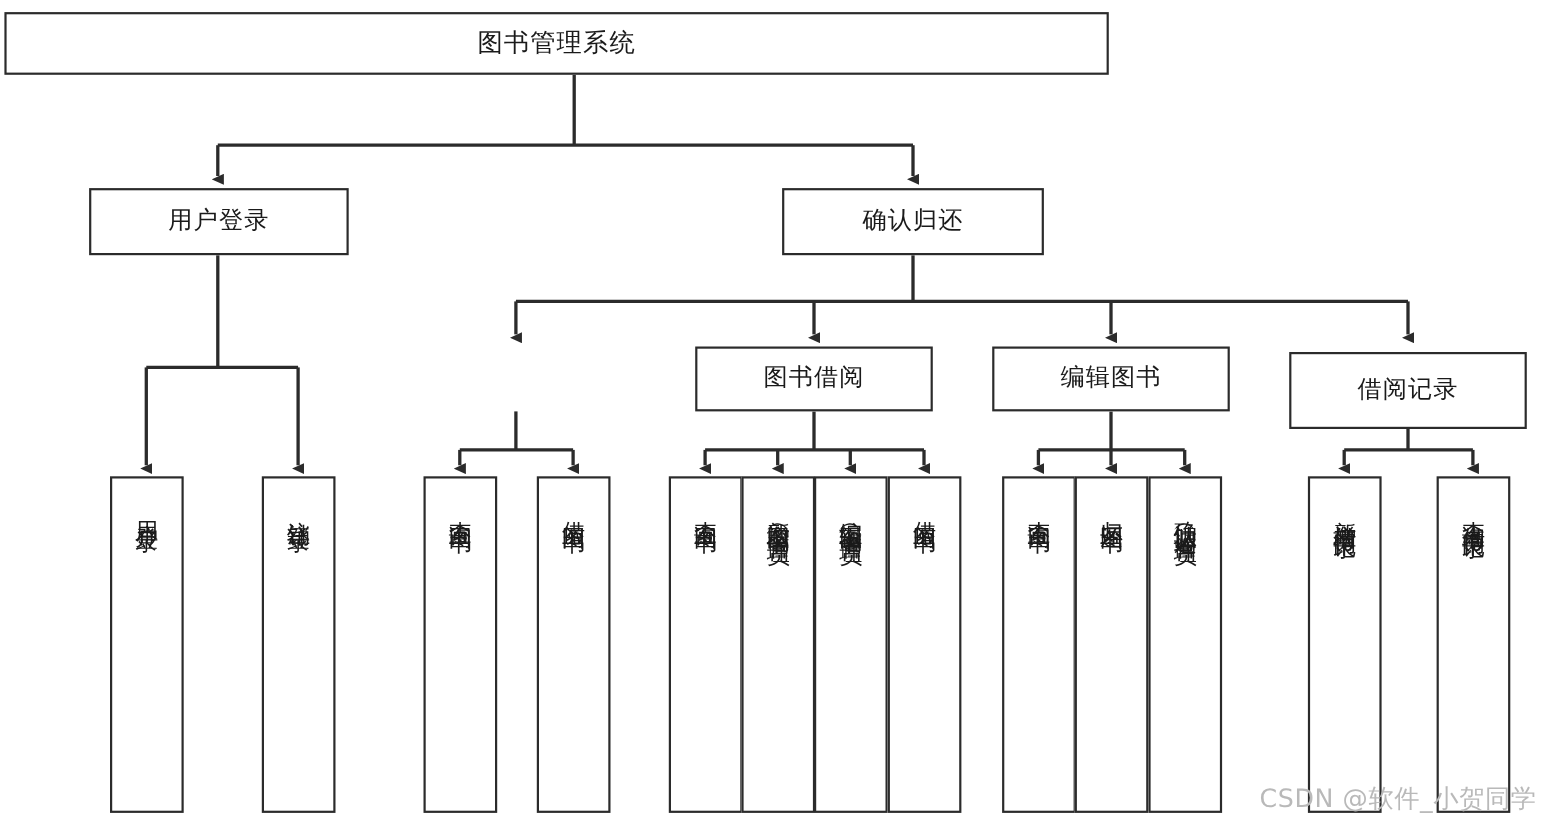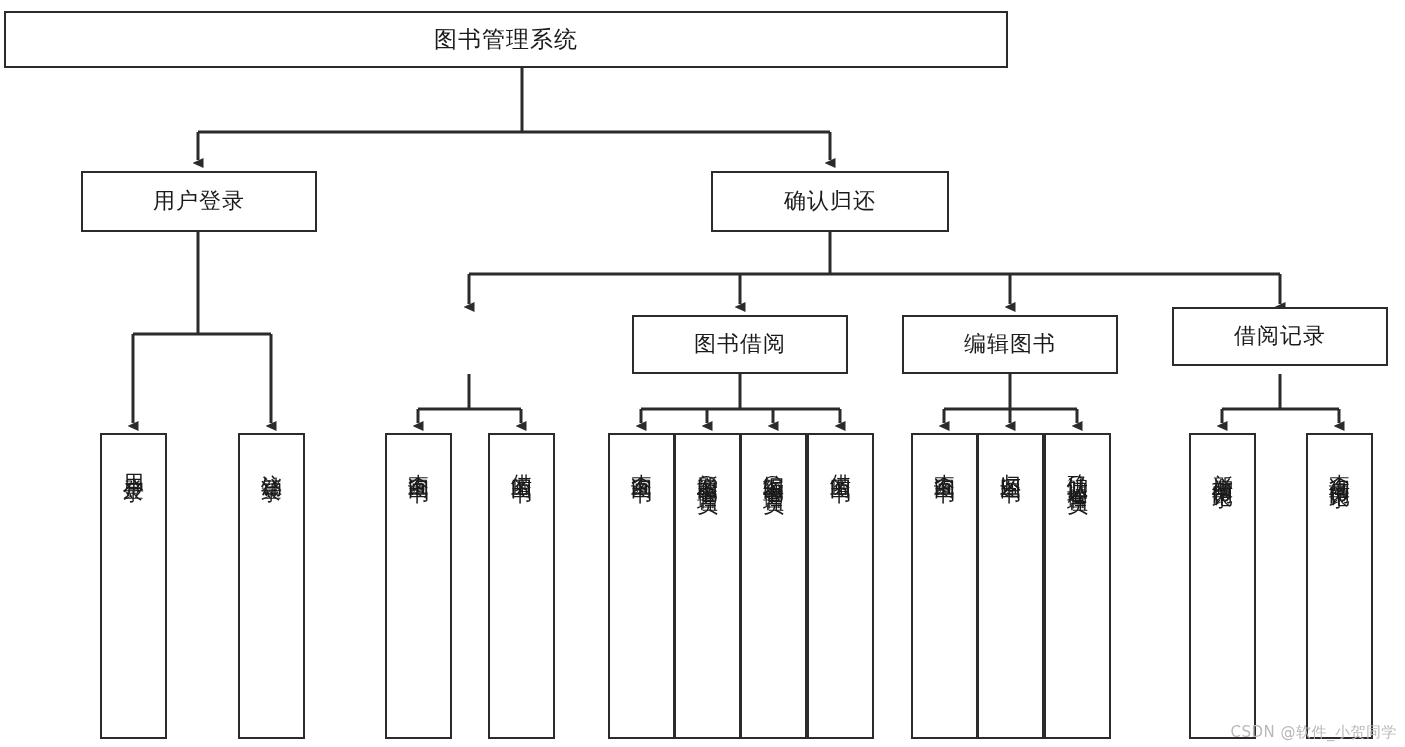--- a/index.html
+++ b/index.html
@@ -55,21 +55,21 @@
     writing-mode: vertical-rl;
     text-orientation: upright;
     white-space: nowrap;
     line-height: 1.05;
     letter-spacing: 3px;
   }
   .watermark {
     position: absolute;
     right: 8px;
     bottom: 5px;
-    font-size: 15px;
+    font-size: 23px;
     color: #b9b9b9;
     letter-spacing: 0.5px;
     z-index: 5;
     white-space: nowrap;
     margin-left: 13px;
   }
 </style>
 </head>
 <body>
 
@@ -135,21 +135,21 @@
   <div class="node h" style="left:711px; top:171px; width:238px; height:61px;">
     <span>确认归还</span>
   </div>
 
   <div class="node h" style="left:632px; top:315px; width:216px; height:59px;">
     <span>图书借阅</span>
   </div>
   <div class="node h" style="left:902px; top:315px; width:216px; height:59px;">
     <span>编辑图书</span>
   </div>
-  <div class="node h" style="left:1172px; top:307px; width:216px; height:59px;">
+  <div class="node h" style="left:1172px; top:320px; width:216px; height:70px;">
     <span>借阅记录</span>
   </div>
 
   <div class="node v" style="left:100px; top:433px; width:67px; height:306px;">
     <span class="vtext">用户登录</span>
   </div>
   <div class="node v" style="left:238px; top:433px; width:67px; height:306px;">
     <span class="vtext">注销登录</span>
   </div>
 

